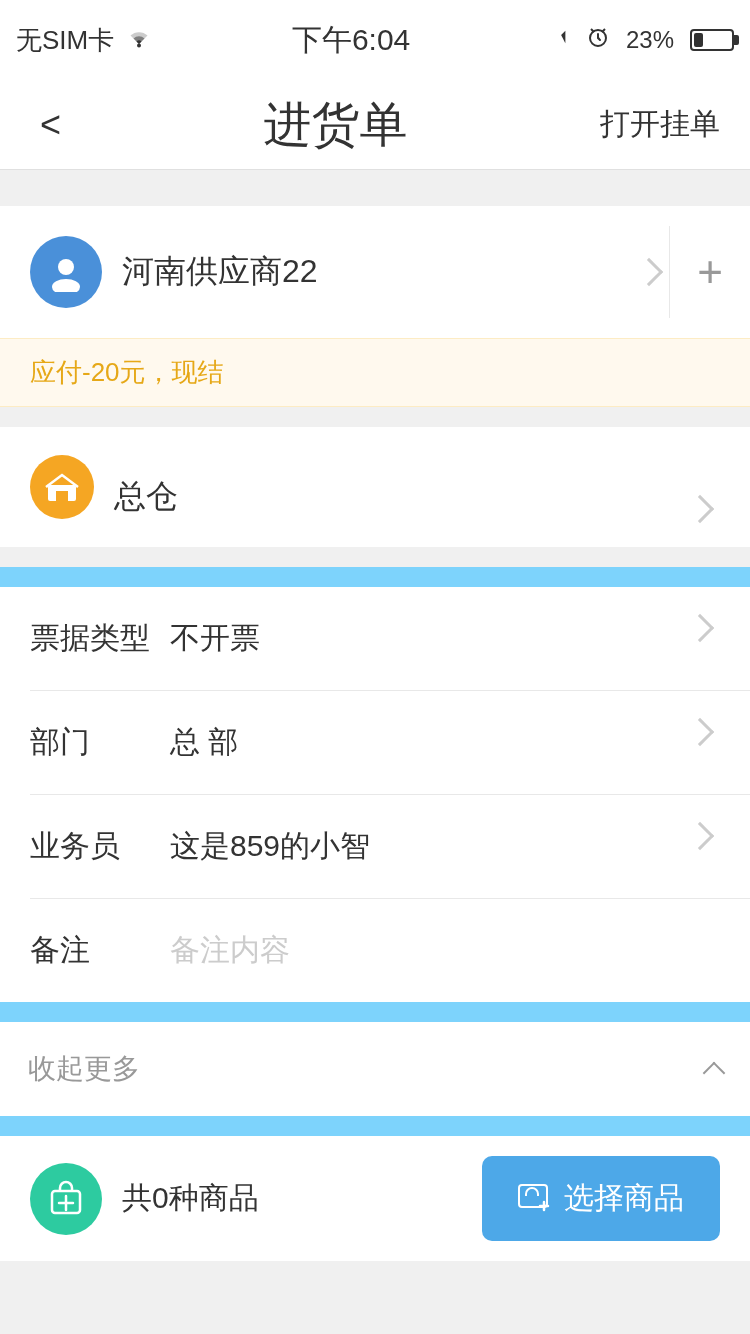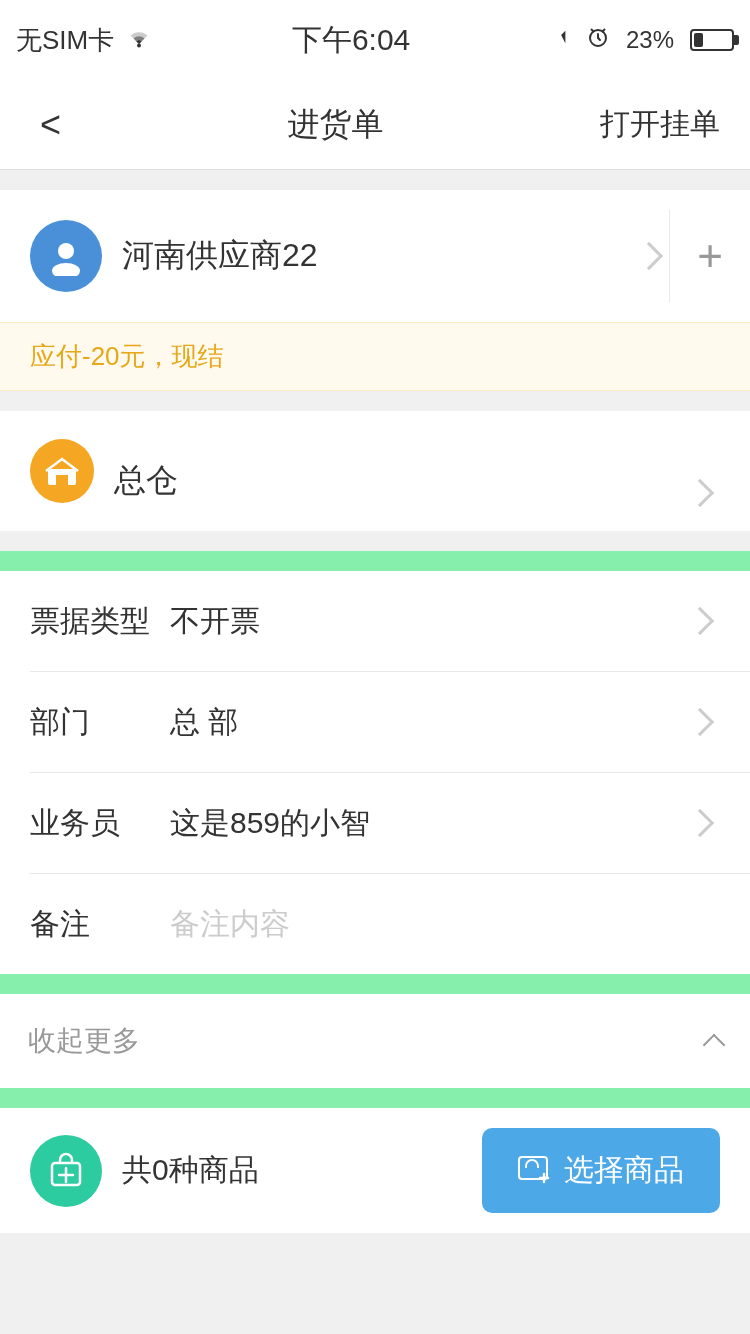--- a/index.html
+++ b/index.html
@@ -66,21 +66,21 @@
       padding: 0 30px;
       border-bottom: 1px solid #e0e0e0;
     }
     .nav-back {
       font-size: 36px;
       color: #333;
       cursor: pointer;
       padding: 10px;
     }
     .nav-title {
-      font-size: 32px;
+      font-size: 48px;
       font-weight: 500;
       color: #333;
     }
     .nav-action {
       font-size: 30px;
       color: #333;
       cursor: pointer;
     }
 
     
@@ -185,22 +185,22 @@
       color: #333;
     }
 
     
     .form-section {
       background: #fff;
       margin-top: 20px;
     }
     .form-row {
       display: flex;
-      align-items: center;
-      padding: 24px 30px;
+      align-items: flex-start;
+      padding: 31px 30px;
       min-height: 100px;
       cursor: pointer;
     }
     .form-label {
       font-size: 30px;
       color: #333;
       width: 140px;
       flex-shrink: 0;
     }
     .form-value {
@@ -270,22 +270,23 @@
       padding: 22px 36px;
       font-size: 30px;
       cursor: pointer;
       display: flex;
       align-items: center;
       gap: 10px;
     }
 
     
     .main-content {
-      background: #86efac;
+      background: #7dd3fc;
       min-height: 900px;
+      margin-top: 16px;
     }
 
     .wifi-icon {
       display: inline-block;
       font-size: 24px;
     }
   </style>
 </head>
 <body>
 

